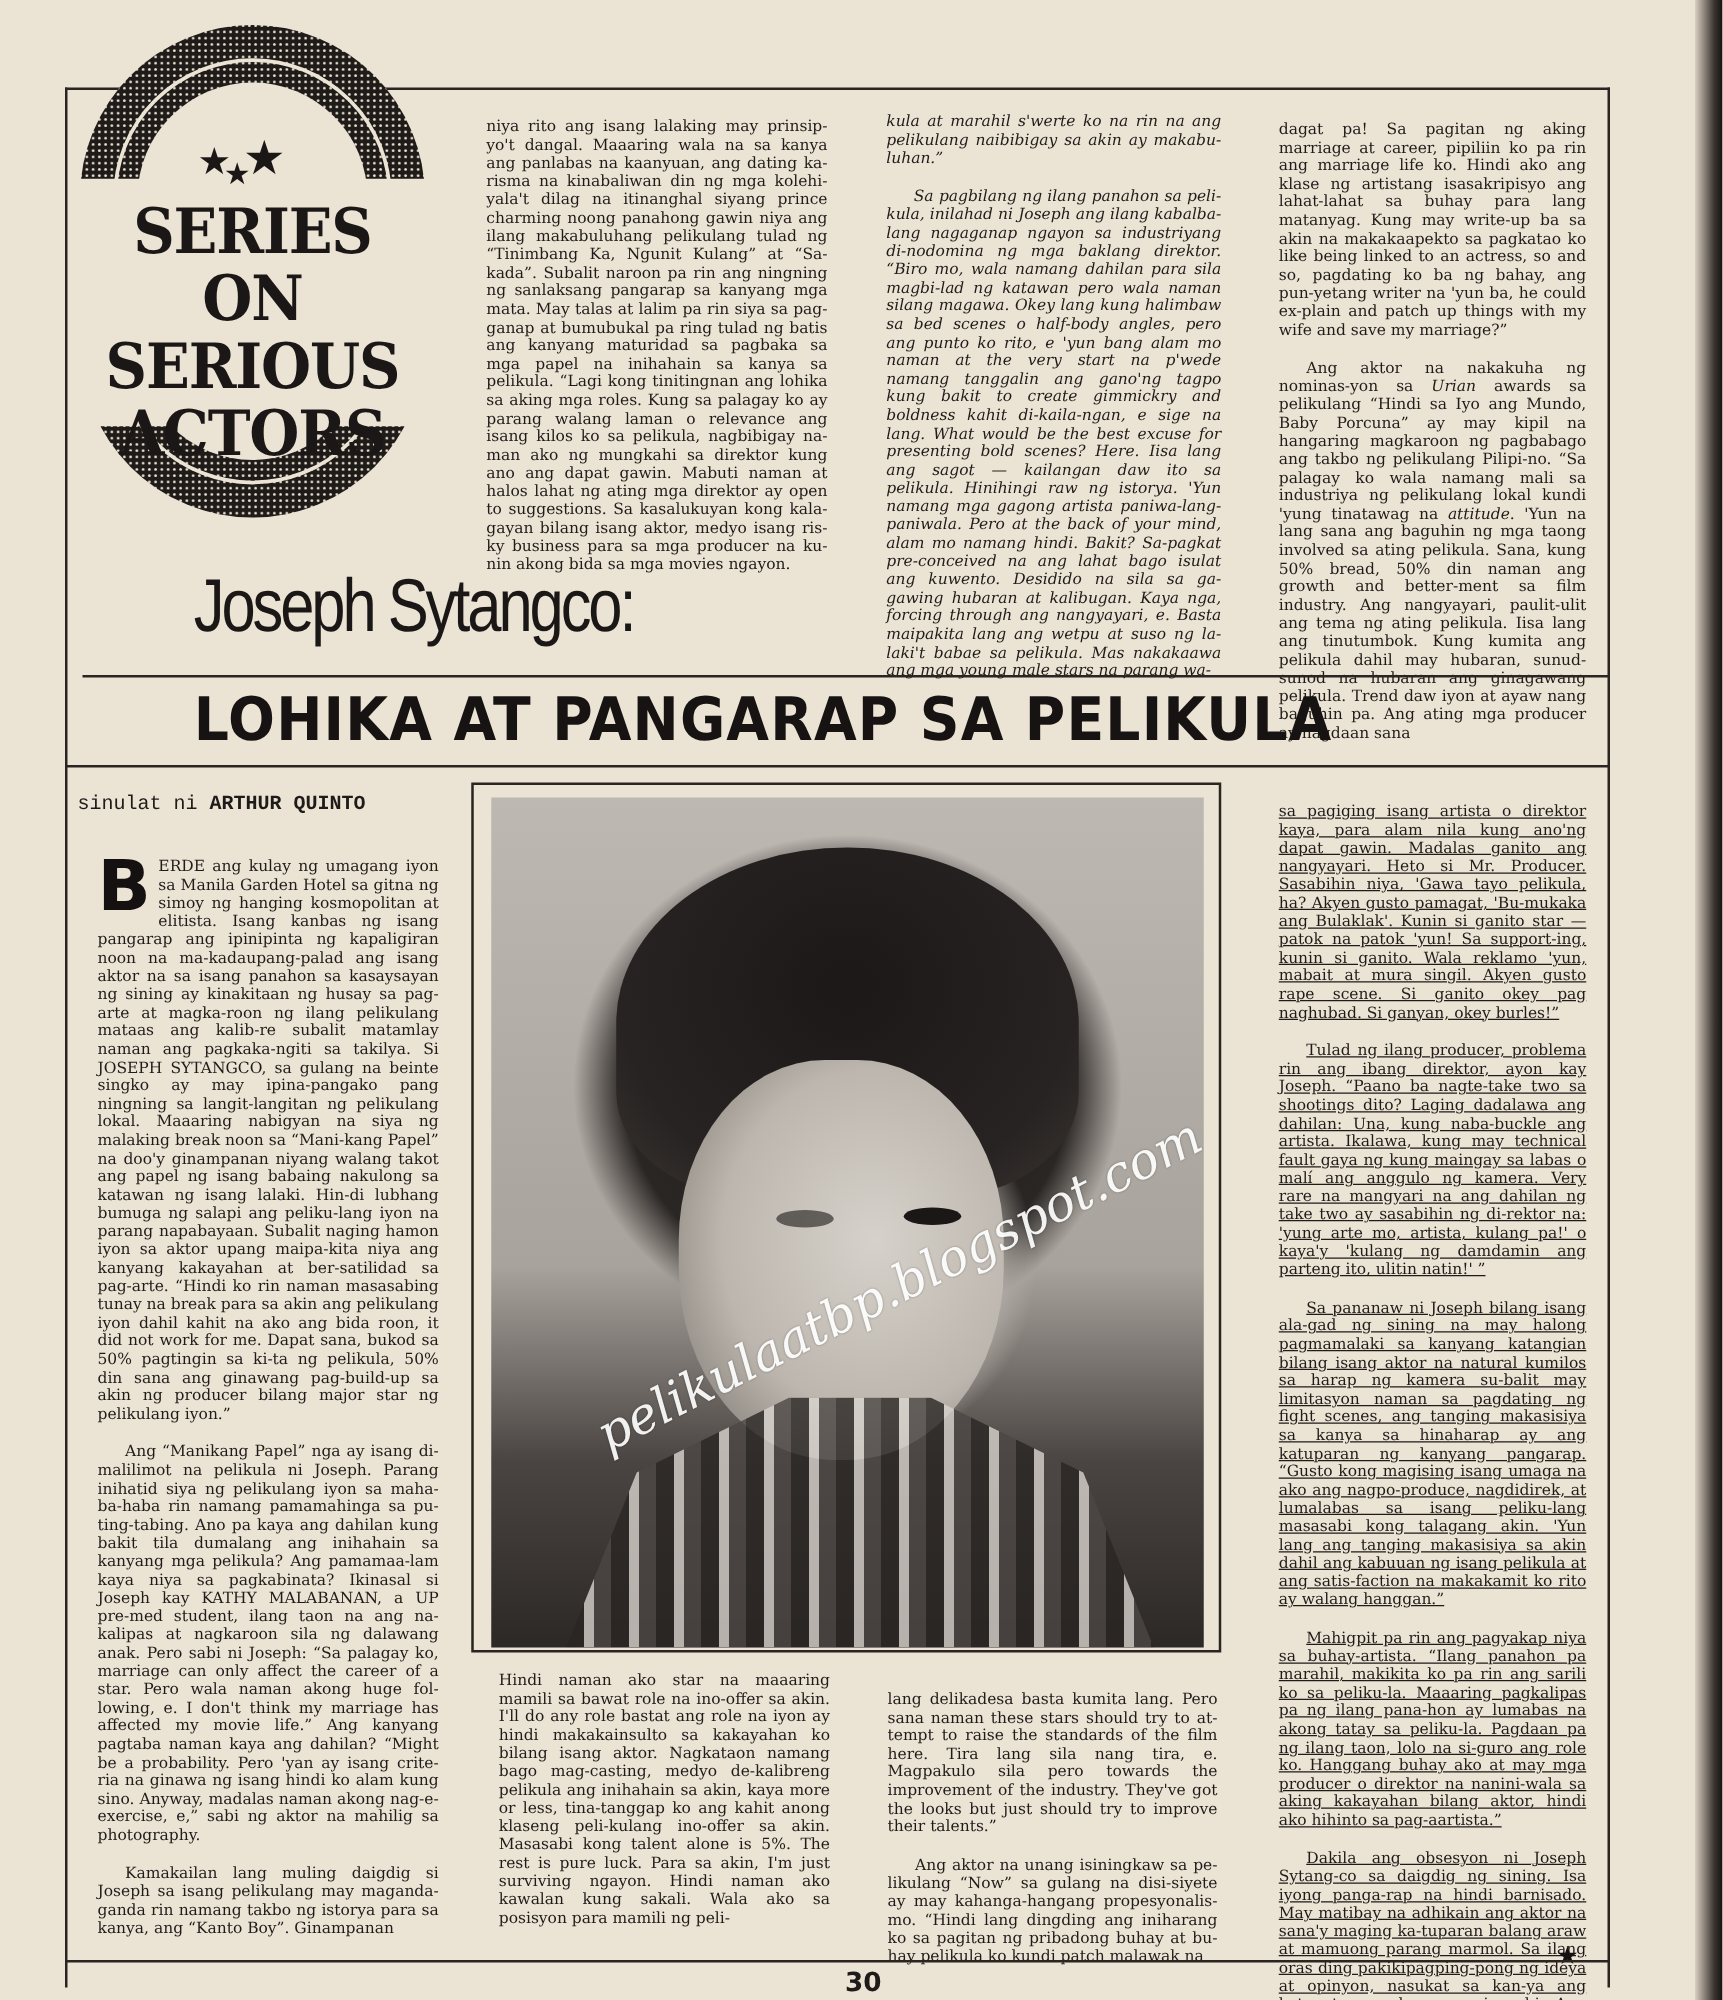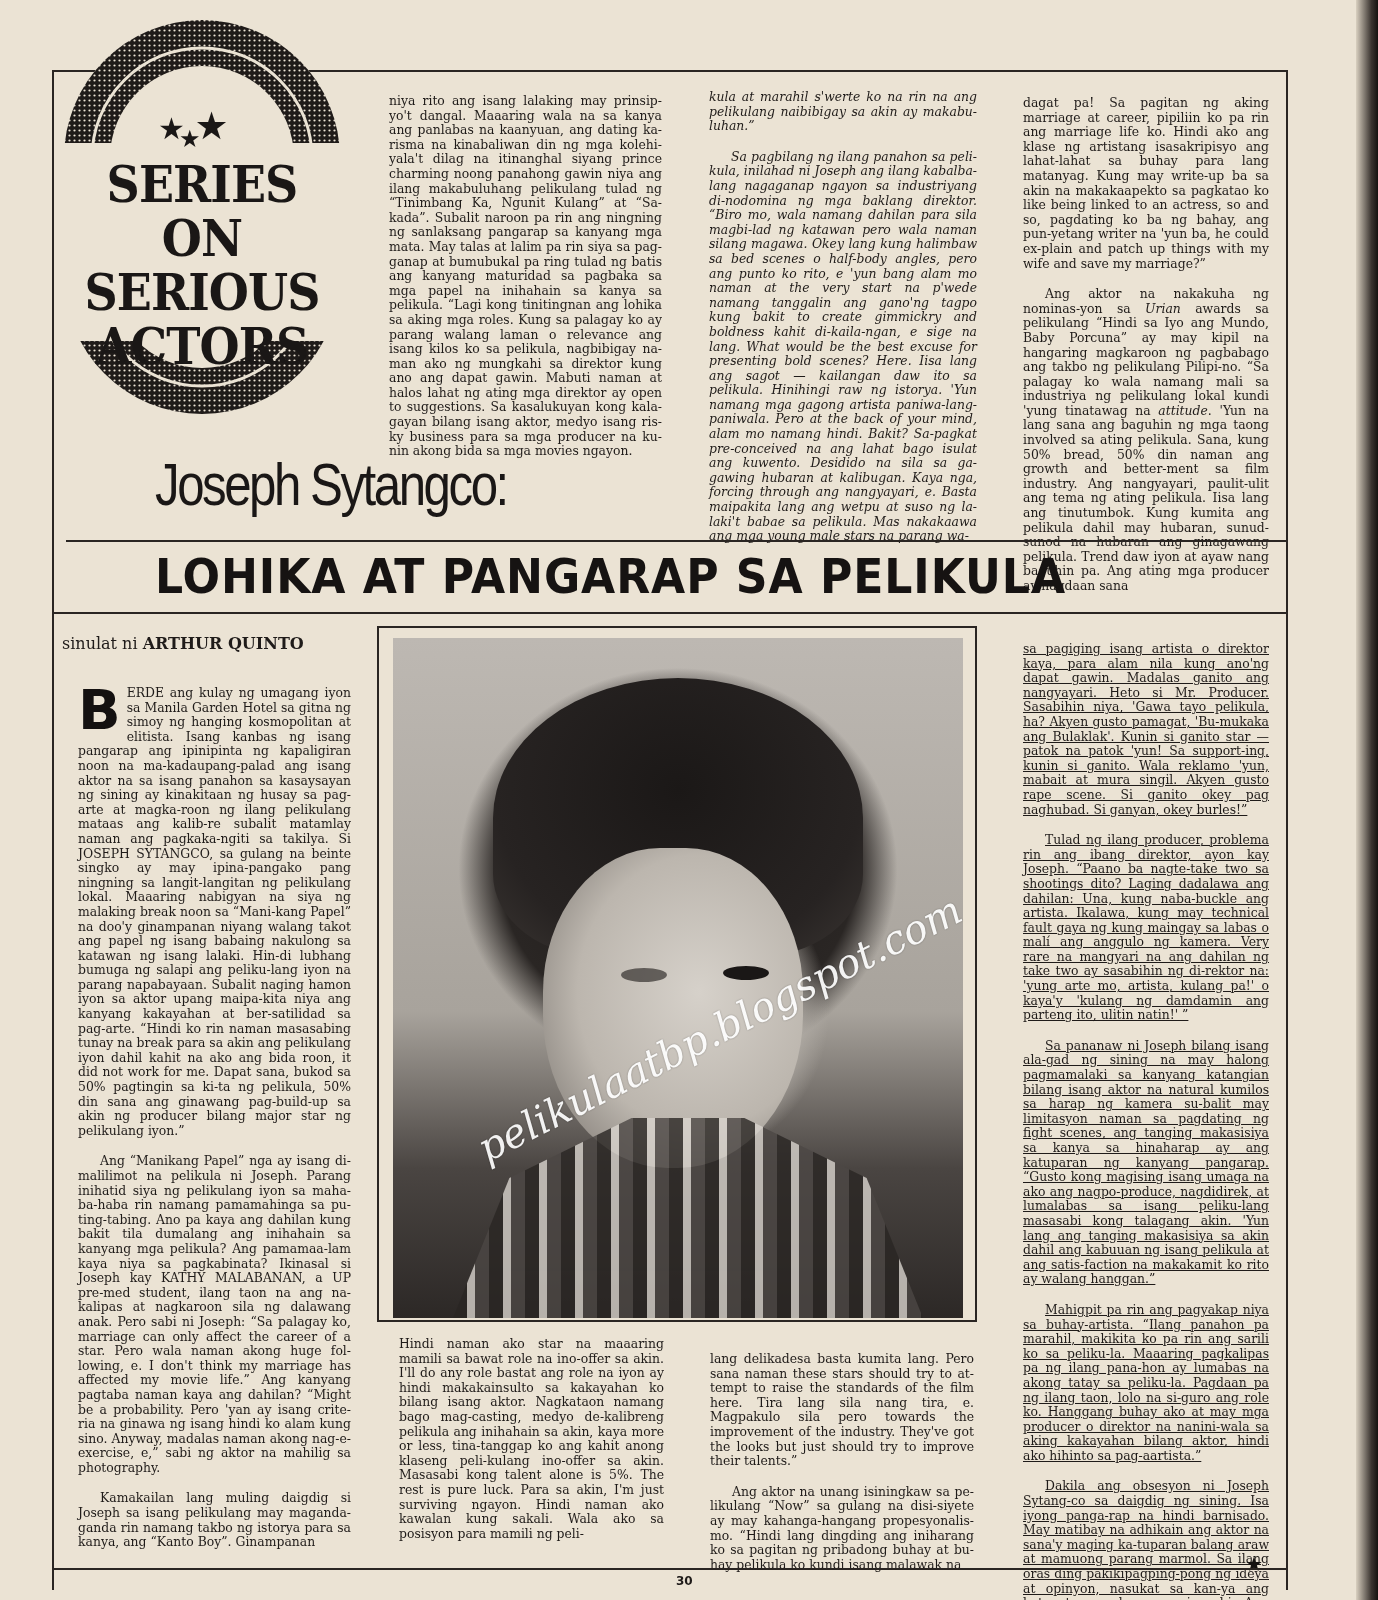--- a/index.html
+++ b/index.html
@@ -51,21 +51,21 @@
   }
   .rule { position: absolute; background: #2a2522; height: 2px; }
   .headline-main {
     position: absolute; left: 155px; top: 548px; width: 1060px;
     font-family: "DejaVu Sans", sans-serif; font-weight: bold;
     font-size: 48px; letter-spacing: 1px; color: #161312;
     transform: scaleX(0.92); transform-origin: left center;
     white-space: nowrap;
   }
   .byline {
-    position: absolute; left: 62px; top: 634px; font-size: 16px; color: #1f1b19;
+    position: absolute; left: 62px; top: 634px; font-size: 16px; color: #1f1b19; font-family: Liberation Mono, monospace;
   }
   .byline b { font-weight: bold; }
   .dropcap {
     float: left; font-family: "DejaVu Sans", sans-serif; font-weight: bold;
     font-size: 56px; line-height: 44px; margin: 2px 6px 0 0; color: #141110;
   }
   .photo-frame {
     position: absolute; left: 377px; top: 626px; width: 600px; height: 696px;
     border: 2px solid #2a2522; box-sizing: border-box; background: #ebe3d4;
   }
@@ -99,21 +99,21 @@
   .watermark {
     position: absolute; left: 470px; top: 1130px;
     font-family: "DejaVu Serif", serif; font-style: italic;
     font-size: 40px; color: #ffffff; opacity: .92;
     transform: rotate(-27deg); transform-origin: left top;
     white-space: nowrap; text-shadow: 0 0 2px rgba(0,0,0,.35);
   }
   .end-star { position: absolute; left: 1245px; top: 1552px; font-size: 20px; color: #141110; }
   .page-number {
     position: absolute; left: 676px; top: 1574px; font-family: "DejaVu Sans", sans-serif;
-    font-weight: bold; font-size: 12px; color: #1f1b19;
+    font-weight: bold; font-size: 21px; color: #1f1b19;
   }
   i { }
 </style>
 </head>
 <body>
 
 <div class="page-edge"></div>
 <div class="frame"></div>
 
 <div class="badge">
@@ -174,21 +174,21 @@
     <div class="shirt"></div>
   </div>
 </div>
 <div class="watermark">pelikulaatbp.blogspot.com</div>
 
 <div class="col col-bot-2">
   <p>Hindi naman ako star na maaaring mamili sa bawat role na ino-offer sa akin. I'll do any role bastat ang role na iyon ay hindi makakainsulto sa kakayahan ko bilang isang aktor. Nagkataon namang bago mag-casting, medyo de-kalibreng pelikula ang inihahain sa akin, kaya more or less, tina-tanggap ko ang kahit anong klaseng peli-kulang ino-offer sa akin. Masasabi kong talent alone is 5%. The rest is pure luck. Para sa akin, I'm just surviving ngayon. Hindi naman ako kawalan kung sakali. Wala ako sa posisyon para mamili ng peli-</p>
 </div>
 <div class="col col-bot-3">
   <p>lang delikadesa basta kumita lang. Pero sana naman these stars should try to at-tempt to raise the standards of the film here. Tira lang sila nang tira, e. Magpakulo sila pero towards the improvement of the industry. They've got the looks but just should try to improve their talents.”</p>
-  <p class="ind">Ang aktor na unang isiningkaw sa pe-likulang “Now” sa gulang na disi-siyete ay may kahanga-hangang propesyonalis-mo. “Hindi lang dingding ang iniharang ko sa pagitan ng pribadong buhay at bu-hay pelikula ko kundi isang malawak na</p>
+  <p class="ind">Ang aktor na unang isiningkaw sa pe-likulang “Now” sa gulang na disi-siyete ay may kahanga-hangang propesyonalis-mo. “Hindi lang dingding ang iniharang ko sa pagitan ng pribadong buhay at bu-hay pelikula ko kundi patch malawak na</p>
 </div>
 <div class="col col-bot-4">
   <p>sa pagiging isang artista o direktor kaya, para alam nila kung ano'ng dapat gawin. Madalas ganito ang nangyayari. Heto si Mr. Producer. Sasabihin niya, 'Gawa tayo pelikula, ha? Akyen gusto pamagat, 'Bu-mukaka ang Bulaklak'. Kunin si ganito star — patok na patok 'yun! Sa support-ing, kunin si ganito. Wala reklamo 'yun, mabait at mura singil. Akyen gusto rape scene. Si ganito okey pag naghubad. Si ganyan, okey burles!”</p>
   <p class="ind">Tulad ng ilang producer, problema rin ang ibang direktor, ayon kay Joseph. “Paano ba nagte-take two sa shootings dito? Laging dadalawa ang dahilan: Una, kung naba-buckle ang artista. Ikalawa, kung may technical fault gaya ng kung maingay sa labas o malí ang anggulo ng kamera. Very rare na mangyari na ang dahilan ng take two ay sasabihin ng di-rektor na: 'yung arte mo, artista, kulang pa!' o kaya'y 'kulang ng damdamin ang parteng ito, ulitin natin!' ”</p>
   <p class="ind">Sa pananaw ni Joseph bilang isang ala-gad ng sining na may halong pagmamalaki sa kanyang katangian bilang isang aktor na natural kumilos sa harap ng kamera su-balit may limitasyon naman sa pagdating ng fight scenes, ang tanging makasisiya sa kanya sa hinaharap ay ang katuparan ng kanyang pangarap. “Gusto kong magising isang umaga na ako ang nagpo-produce, nagdidirek, at lumalabas sa isang peliku-lang masasabi kong talagang akin. 'Yun lang ang tanging makasisiya sa akin dahil ang kabuuan ng isang pelikula at ang satis-faction na makakamit ko rito ay walang hanggan.”</p>
   <p class="ind">Mahigpit pa rin ang pagyakap niya sa buhay-artista. “Ilang panahon pa marahil, makikita ko pa rin ang sarili ko sa peliku-la. Maaaring pagkalipas pa ng ilang pana-hon ay lumabas na akong tatay sa peliku-la. Pagdaan pa ng ilang taon, lolo na si-guro ang role ko. Hanggang buhay ako at may mga producer o direktor na nanini-wala sa aking kakayahan bilang aktor, hindi ako hihinto sa pag-aartista.”</p>
   <p class="ind">Dakila ang obsesyon ni Joseph Sytang-co sa daigdig ng sining. Isa iyong panga-rap na hindi barnisado. May matibay na adhikain ang aktor na sana'y maging ka-tuparan balang araw at mamuong parang marmol. Sa ilang oras ding pakikipagping-pong ng ideya at opinyon, nasukat sa kan-ya ang katapatan ng kanyang sinasabi. Ang mga matang iyon ay puno ng panga-ko sa kapaligiran ng isang nagtutumayog na pangarap.</p>
 </div>
 
 <div class="end-star">★</div>

